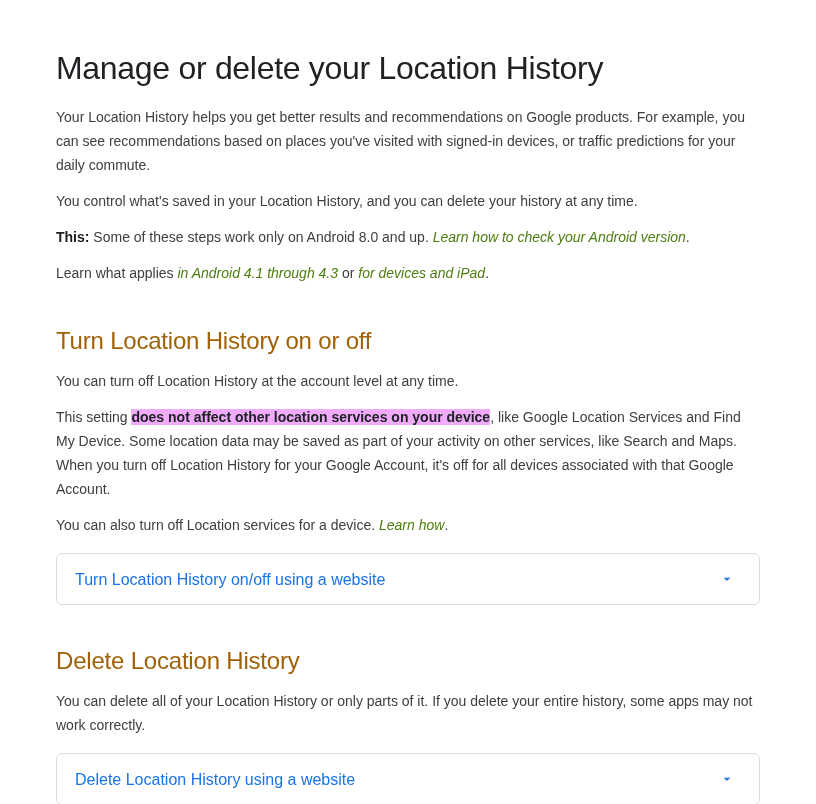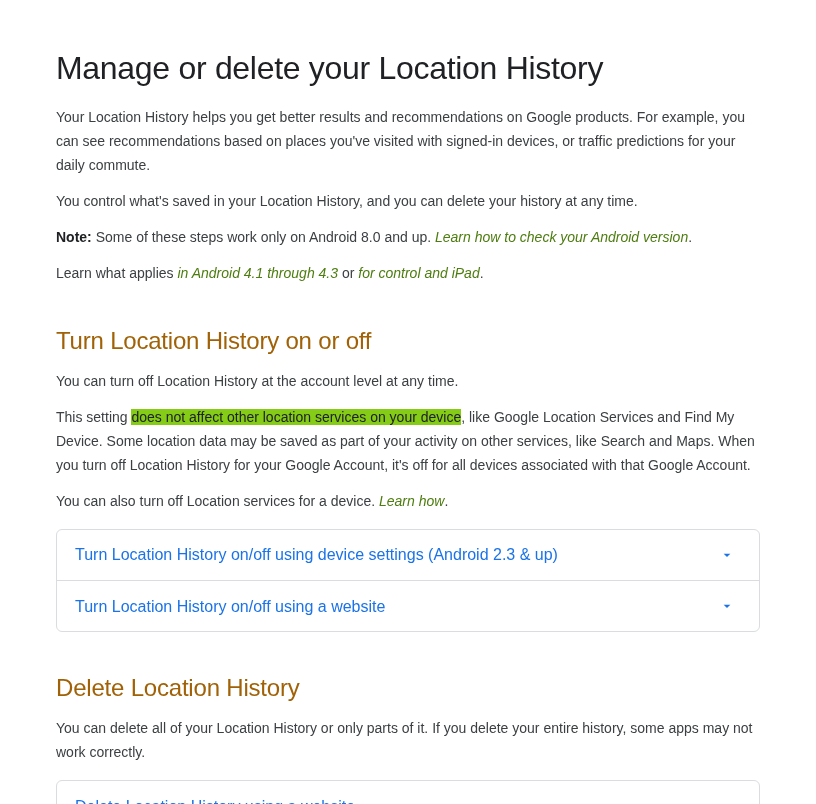--- a/index.html
+++ b/index.html
@@ -41,22 +41,23 @@
       font-weight: 700;
       color: #202124;
     }
     a.link {
       color: #4d7c0f;
       text-decoration: none;
       cursor: pointer;
       font-style: italic;
     }
     .highlight {
-      background-color: #84cc16;
+      background-color: #f0abfc;
       color: #202124;
+      font-weight: bold;
     }
     .accordion-wrap {
       border: 1px solid #dadce0;
       border-radius: 6px;
       margin-top: 16px;
     }
     .accordion-item {
       display: flex;
       align-items: center;
       justify-content: space-between;
@@ -86,48 +87,40 @@
   </style>
 </head>
 <body>
 
 <h1>Manage or delete your Location History</h1>
 
 <p>Your Location History helps you get better results and recommendations on Google products. For example, you can see recommendations based on places you've visited with signed-in devices, or traffic predictions for your daily commute.</p>
 <p>You control what's saved in your Location History, and you can delete your history at any time.</p>
 
 <p>
-  <span class="bold">Note:</span><span> Some of these steps work only on Android 8.0 and up. </span><a class="link">Learn how to check your Android version</a><span>.</span>
+  <span class="bold">This:</span><span> Some of these steps work only on Android 8.0 and up. </span><a class="link">Learn how to check your Android version</a><span>.</span>
 </p>
 
 <p>
-  <span>Learn what applies </span><a class="link">in Android 4.1 through 4.3</a><span> or </span><a class="link">for control and iPad</a><span>.</span>
+  <span>Learn what applies </span><a class="link">in Android 4.1 through 4.3</a><span> or </span><a class="link">for devices and iPad</a><span>.</span>
 </p>
 
 <h2>Turn Location History on or off</h2>
 
 <p>You can turn off Location History at the account level at any time.</p>
 
 <p>
   <span>This setting </span><span class="highlight">does not affect other location services on your device</span><span>, like Google Location Services and Find My Device. Some location data may be saved as part of your activity on other services, like Search and Maps. When you turn off Location History for your Google Account, it's off for all devices associated with that Google Account.</span>
 </p>
 
 <p>
   <span>You can also turn off Location services for a device.   </span><a class="link">Learn how</a><span>.</span>
 </p>
 
 <div class="accordion-wrap">
-  <div class="accordion-item">
-    <span class="accordion-title">Turn Location History on/off using device settings (Android 2.3 &amp; up)</span>
-    <span class="chevron">
-      <svg width="16" height="16" viewBox="0 0 24 24">
-          <path d="M7 10l5 5 5-5z"></path>
-        </svg>
-    </span>
-  </div>
   <div class="accordion-item">
     <span class="accordion-title">Turn Location History on/off using a website</span>
     <span class="chevron">
       <svg width="16" height="16" viewBox="0 0 24 24">
           <path d="M7 10l5 5 5-5z"></path>
         </svg>
     </span>
   </div>
 </div>
 

